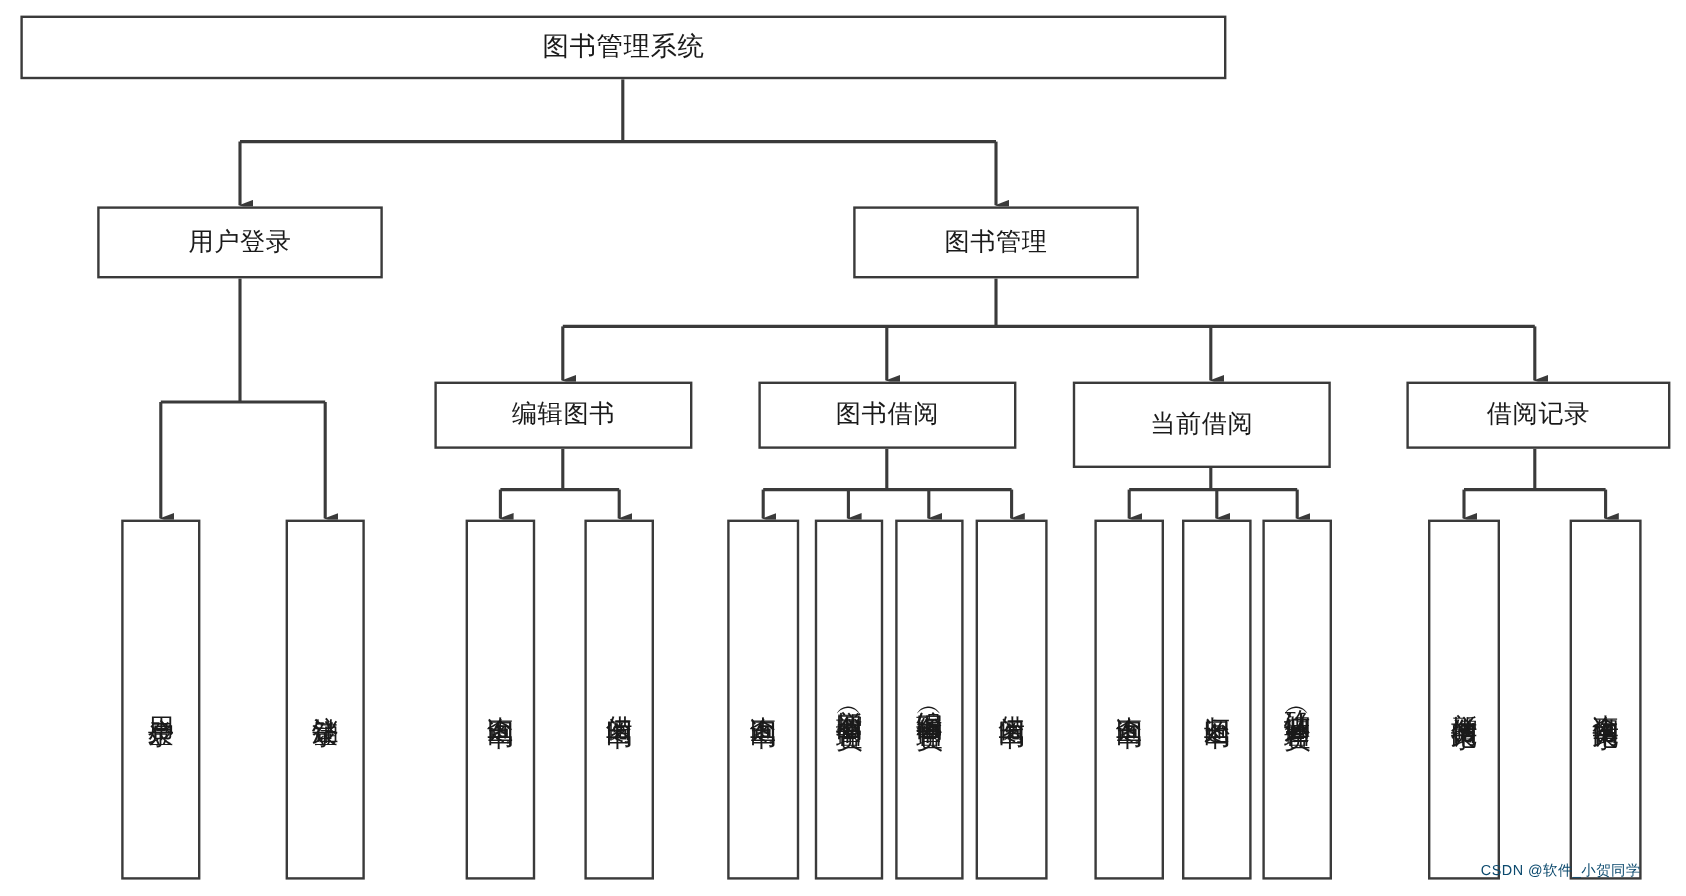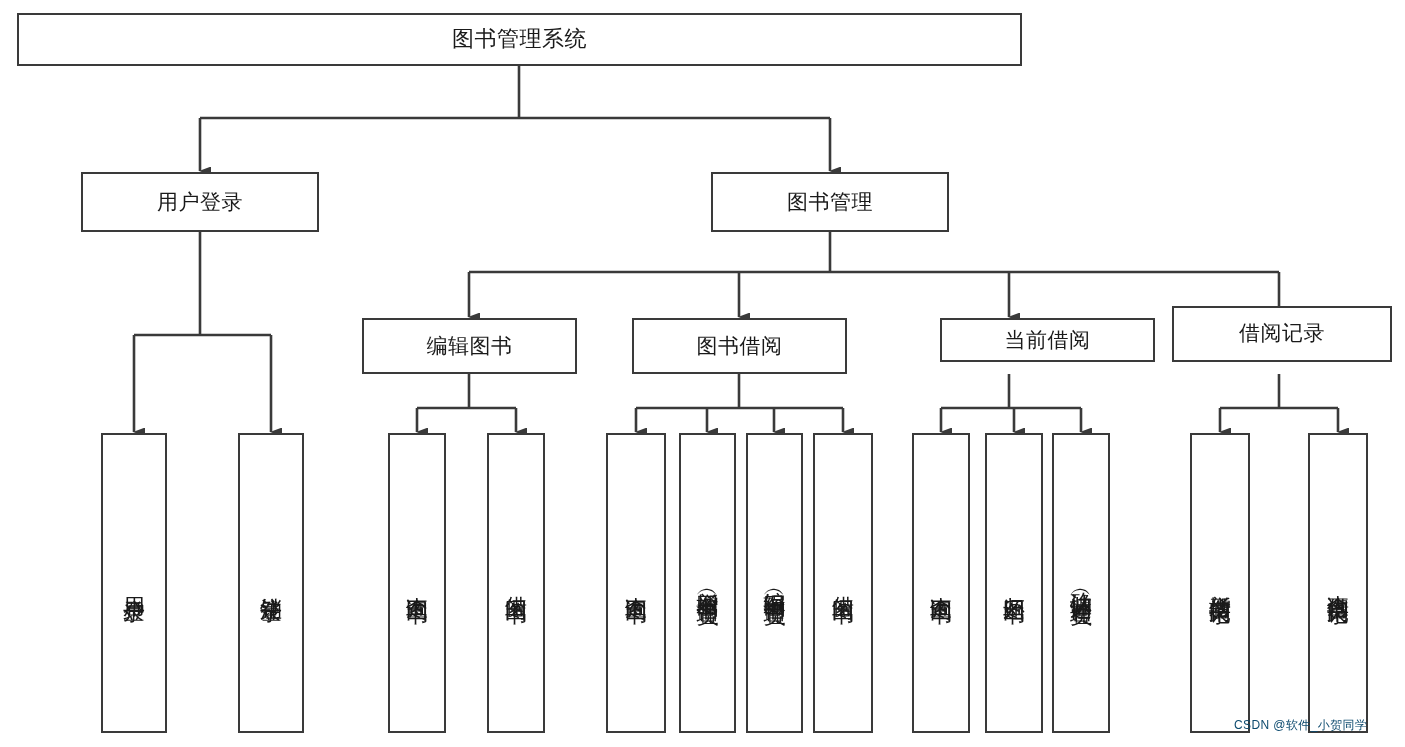--- a/index.html
+++ b/index.html
@@ -123,24 +123,24 @@
   <div class="node node-h" id="l2-1" style="left: 711px; top: 172px; width: 238px; height: 60px;">
     <span class="label">图书管理</span>
   </div>
 
   <div class="node node-h" id="l3-0" style="left: 362px; top: 318px; width: 215px; height: 56px;">
     <span class="label">编辑图书</span>
   </div>
   <div class="node node-h" id="l3-1" style="left: 632px; top: 318px; width: 215px; height: 56px; text-align: right;">
     <span class="label">图书借阅</span>
   </div>
-  <div class="node node-h" id="l3-2" style="left: 940px; top: 318px; width: 215px; height: 44px;">
+  <div class="node node-h" id="l3-2" style="left: 894px; top: 318px; width: 215px; height: 72px;">
     <span class="label">当前借阅</span>
   </div>
-  <div class="node node-h" id="l3-3" style="left: 1172px; top: 306px; width: 220px; height: 56px; font-family: Liberation Serif, serif;">
+  <div class="node node-h" id="l3-3" style="left: 1172px; top: 318px; width: 220px; height: 56px;">
     <span class="label">借阅记录</span>
   </div>
 
   <div class="node node-v" id="lf-0" style="left: 101px; top: 433px; width: 66px; height: 300px;">
     <span class="label">用户登录</span>
   </div>
   <div class="node node-v" id="lf-1" style="left: 238px; top: 433px; width: 66px; height: 300px;">
     <span class="label">注销登录</span>
   </div>
   <div class="node node-v" id="lf-2" style="left: 388px; top: 433px; width: 58px; height: 300px;">

